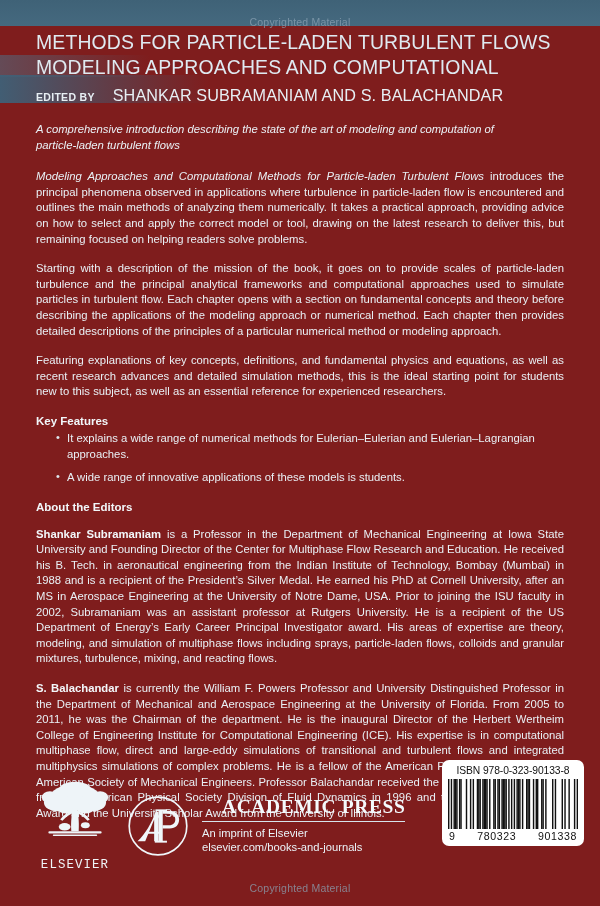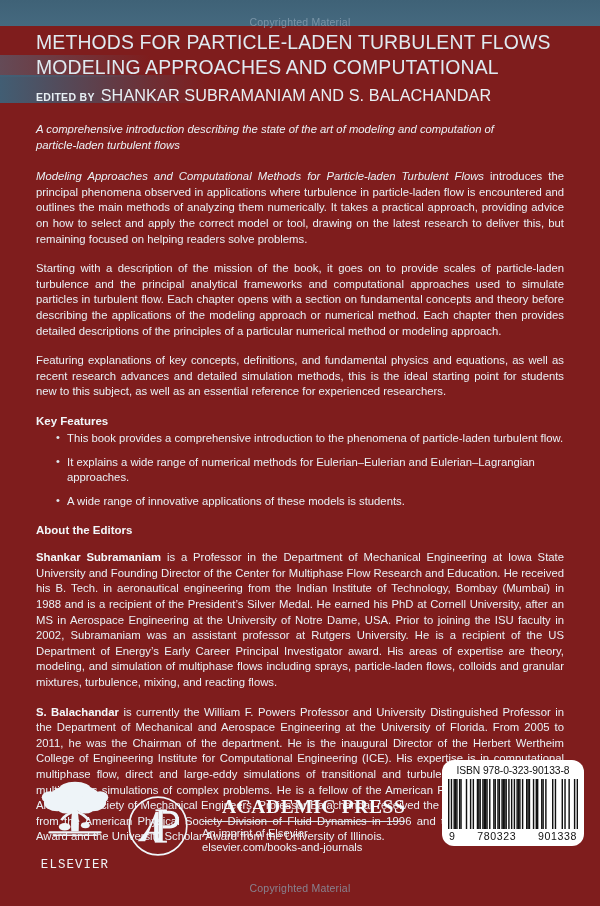--- a/index.html
+++ b/index.html
@@ -66,21 +66,21 @@
     letter-spacing: .15px;
     color: #dfeaf1;
     margin: 0;
     white-space: nowrap;
   }
   .editedby {
     margin-top: 6px;
     white-space: nowrap;
     display: flex;
     align-items: baseline;
-    gap: 6px;
+    gap: 18px;
   }
   .editedby .lbl {
     font-size: 10.5px;
     font-weight: 700;
     letter-spacing: .3px;
     color: #e7eff4;
   }
   .editedby .names {
     font-size: 16.2px;
     font-weight: 300;
@@ -186,21 +186,21 @@
     color: #eaf2f7;
   }
 
   
   .barcode-box {
     position: absolute;
     right: 16px; bottom: 30px;
     width: 142px;
     background: #ffffff;
     padding: 5px 6px 4px 6px;
-    border-radius: 12px;
+    border-radius: 7px;
   }
   .isbn-line {
     text-align: center;
     color: #111;
     font-family: "Liberation Sans", sans-serif;
     font-size: 10.3px;
     letter-spacing: -0.1px;
     margin-bottom: 3px;
     white-space: nowrap;
   }
@@ -243,21 +243,20 @@
       <i>Modeling Approaches and Computational Methods for Particle-laden Turbulent Flows</i><span> introduces the principal phenomena observed in applications where turbulence in particle-laden flow is encountered and outlines the main methods of analyzing them numerically. It takes a practical approach, providing advice on how to select and apply the correct model or tool, drawing on the latest research to deliver this, but remaining focused on helping readers solve problems.</span>
     </p>
 
     <p class="body">Starting with a description of the mission of the book, it goes on to provide scales of particle-laden turbulence and the principal analytical frameworks and computational approaches used to simulate particles in turbulent flow. Each chapter opens with a section on fundamental concepts and theory before describing the applications of the modeling approach or numerical method. Each chapter then provides detailed descriptions of the principles of a particular numerical method or modeling approach.</p>
 
     <p class="body">Featuring explanations of key concepts, definitions, and fundamental physics and equations, as well as recent research advances and detailed simulation methods, this is the ideal starting point for students new to this subject, as well as an essential reference for experienced researchers.</p>
 
     <h3 class="section">Key Features</h3>
 
     <ul class="features">
-      <li>This book provides a comprehensive introduction to the phenomena of particle-laden turbulent flow.</li>
       <li>It explains a wide range of numerical methods for Eulerian–Eulerian and Eulerian–Lagrangian approaches.</li>
       <li>A wide range of innovative applications of these models is students.</li>
     </ul>
 
     <h3 class="section">About the Editors</h3>
 
     <p class="body bio">
       <b>Shankar Subramaniam</b><span> is a Professor in the Department of Mechanical Engineering at Iowa State University and Founding Director of the Center for Multiphase Flow Research and Education. He received his B. Tech. in aeronautical engineering from the Indian Institute of Technology, Bombay (Mumbai) in 1988 and is a recipient of the President’s Silver Medal. He earned his PhD at Cornell University, after an MS in Aerospace Engineering at the University of Notre Dame, USA. Prior to joining the ISU faculty in 2002, Subramaniam was an assistant professor at Rutgers University. He is a recipient of the US Department of Energy’s Early Career Principal Investigator award. His areas of expertise are theory, modeling, and simulation of multiphase flows including sprays, particle-laden flows, colloids and granular mixtures, turbulence, mixing, and reacting flows.</span>
     </p>
 

